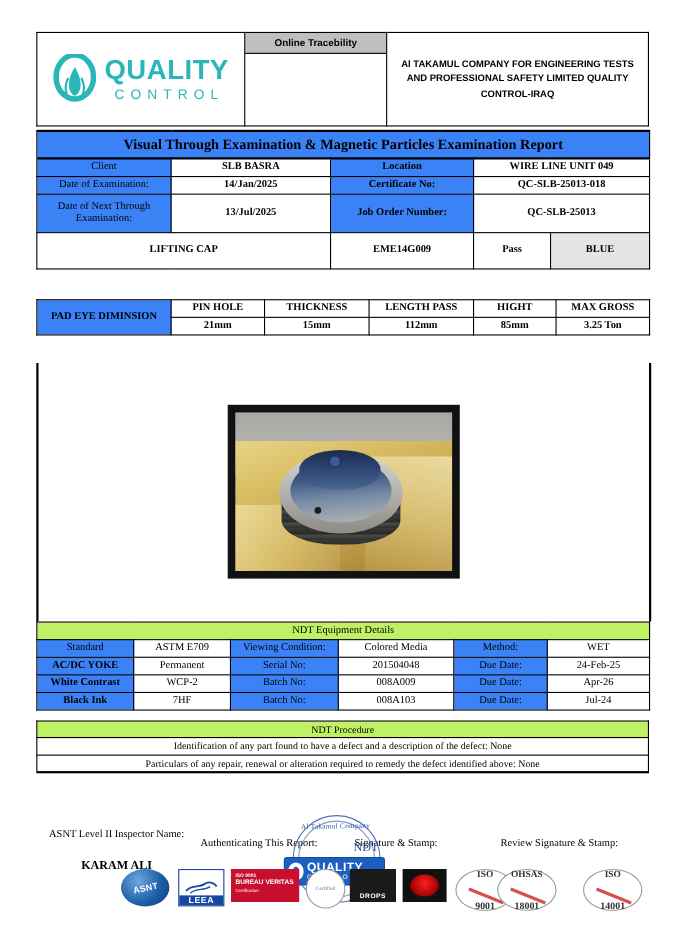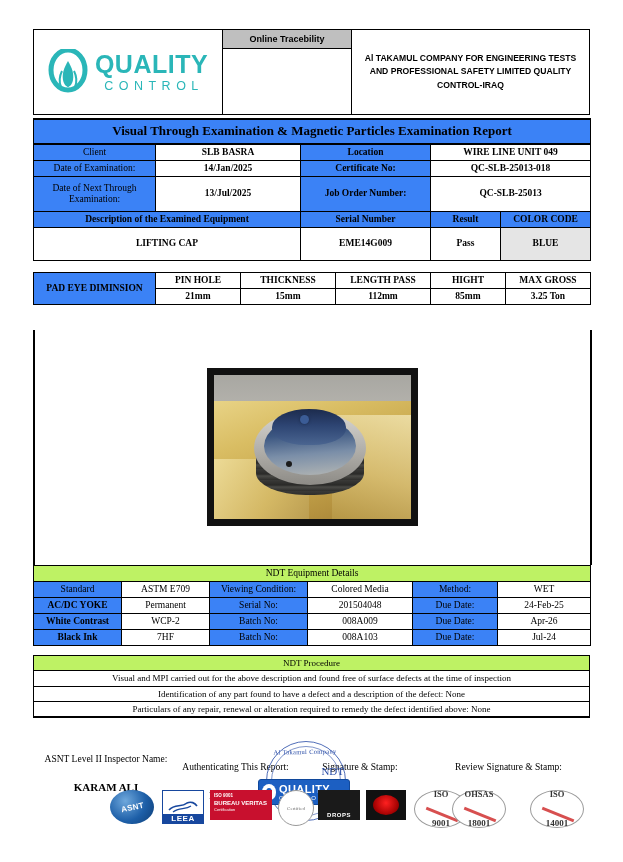--- a/index.html
+++ b/index.html
@@ -230,26 +230,20 @@
       <td class="valMid" colspan="2">QC-SLB-25013-018</td>
     </tr>
 
     <tr>
       <td class="gray lab" style="height:30px">Date of Next Through Examination:</td>
       <td class="valMid">13/Jul/2025</td>
       <td class="gray labB">Job Order Number:</td>
       <td class="valMid" colspan="2">QC-SLB-25013</td>
     </tr>
 
-    <tr>
-      <td class="gray labB" colspan="2">Description of the Examined Equipment</td>
-      <td class="gray labB">Serial Number</td>
-      <td class="gray labB">Result</td>
-      <td class="gray labB">COLOR CODE</td>
-    </tr>
 
     <tr class="descRow">
       <td class="valMid" colspan="2">LIFTING CAP</td>
       <td class="valMid">EME14G009</td>
       <td class="valMid">Pass</td>
       <td class="colorCell" id="colorCodeCell" style="background: #e5e5e5;">BLUE</td>
     </tr>
   </tbody>
     </table>
 
@@ -345,23 +339,20 @@
     </tr>
   </tbody>
     </table>
 
   <table class="procTable">
     <tbody>
         <tr>
       <td class="bandTitle">NDT Procedure</td>
     </tr>
     <tr>
-      <td>Visual and MPI carried out for the above description and found free of surface defects at the time of inspection</td>
-    </tr>
-    <tr>
       <td>Identification of any part found to have a defect and a description of the defect: None</td>
     </tr>
     <tr>
       <td class="thickBot">Particulars of any repair, renewal or alteration required to remedy the defect identified above: None</td>
     </tr>
   </tbody>
     </table>
 
   <div class="sigArea">
     <div class="sigCol c1">

